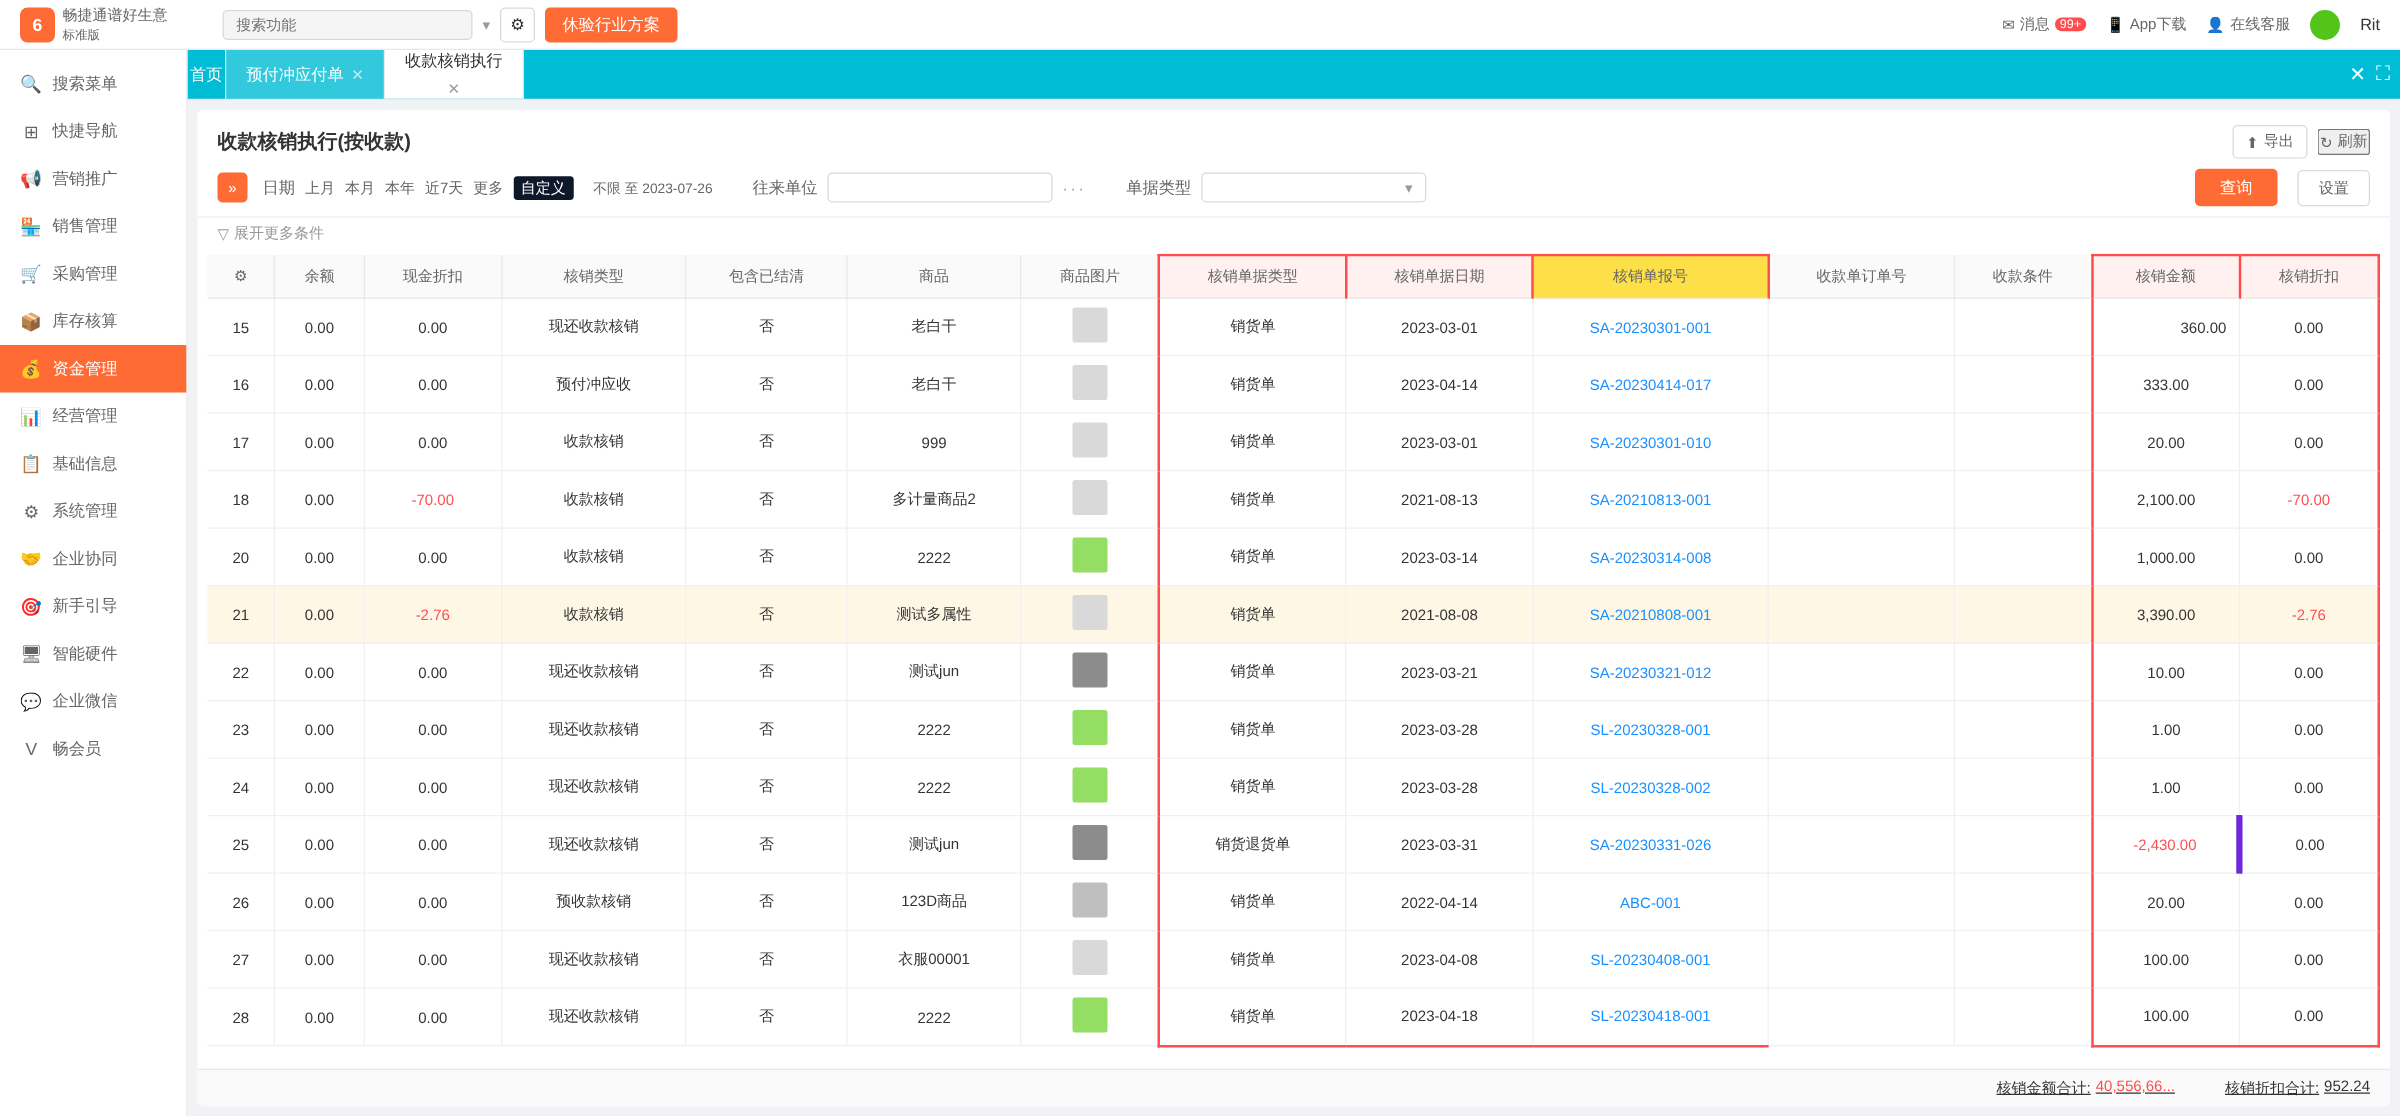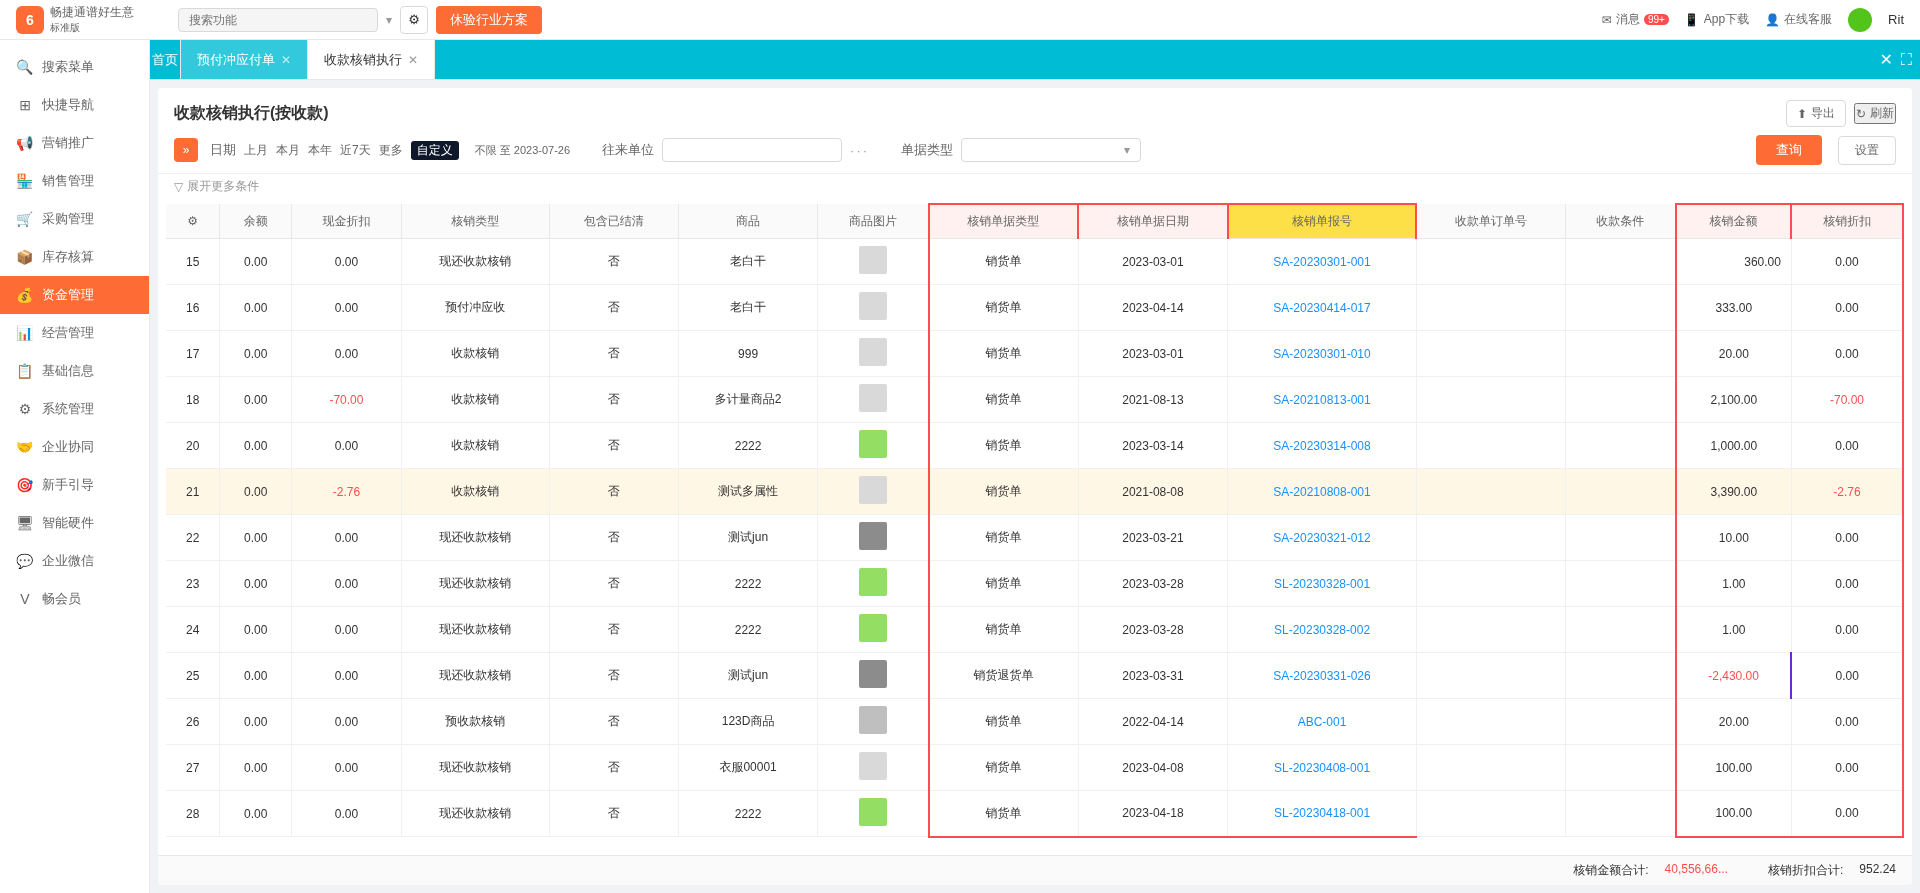--- a/index.html
+++ b/index.html
@@ -23,21 +23,21 @@
     .user-avatar { width: 24px; height: 24px; background: #52c41a; border-radius: 50%; }
     .sidebar { width: 150px; background: #fff; border-right: 1px solid #e8e8e8; display: flex; flex-direction: column; padding: 8px 0; }
     .sidebar-item { display: flex; align-items: center; gap: 8px; padding: 10px 16px; cursor: pointer; color: #666; font-size: 13px; }
     .sidebar-item.active { background: #ff6b35; color: #fff; border-radius: 0; }
     .sidebar-icon { width: 18px; height: 18px; display: flex; align-items: center; justify-content: center; font-size: 14px; }
 
     
     .tab-bar { background: #fff; border-bottom: 1px solid #e8e8e8; display: flex; align-items: center; height: 40px; }
     .tab-item { display: flex; align-items: center; gap: 6px; padding: 0 16px; height: 100%; cursor: pointer; color: #666; font-size: 13px; border-right: 1px solid #e8e8e8; }
     .tab-item.home { color: #666; padding: 0 2px; }
-    .tab-item.active { background: #e6f7ff; color: #1890ff; border-bottom: 2px solid #1890ff; }
+    .tab-item.active { background: #e6f7ff; color: #1890ff; border-bottom: 2px solid #1890ff; flex-direction: column; }
     .tab-close { color: #999; font-size: 12px; cursor: pointer; }
     .tab-bar-actions { margin-left: auto; display: flex; align-items: center; padding: 0 8px; gap: 8px; }
     .tab-action-btn { cursor: pointer; color: #999; font-size: 16px; }
 
     
     .main-content { flex: 1; background: #f0f2f5; overflow: hidden; display: flex; flex-direction: column; }
 
     
     .page-header { padding: 12px 16px 0; display: flex; align-items: center; justify-content: space-between; background: #fff; }
     .page-title { font-size: 16px; font-weight: bold; color: #333; }
@@ -64,21 +64,21 @@
     table { width: 100%; border-collapse: collapse; background: #fff; font-size: 12px; }
     thead tr { background: #fafafa; }
     th { padding: 8px 10px; text-align: center; color: #666; font-weight: normal; border-bottom: 1px solid #e8e8e8; border-right: 1px solid #e8e8e8; white-space: nowrap; }
     td { padding: 7px 10px; text-align: center; border-bottom: 1px solid #f0f0f0; border-right: 1px solid #f0f0f0; white-space: nowrap; }
     tr.highlighted td { background: #fff7e6; }
     .link-text { color: #1890ff; cursor: pointer; text-decoration: none; }
     .negative { color: #ff4d4f; }
 
     
     .table-footer { display: flex; align-items: center; justify-content: flex-end; padding: 6px 16px; background: #fafafa; border-top: 1px solid #e8e8e8; gap: 40px; font-size: 12px; color: #333; }
-    .footer-item { display: flex; gap: 16px; }
+    .footer-item { display: flex; gap: 4px; text-decoration: underline; }
 
     
     .product-img { width: 28px; height: 28px; background: #e8e8e8; border-radius: 2px; display: inline-flex; align-items: center; justify-content: center; font-size: 10px; color: #999; }
 
     
     ::-webkit-scrollbar { width: 6px; height: 6px; }
     ::-webkit-scrollbar-track { background: #f1f1f1; }
     ::-webkit-scrollbar-thumb { background: #c1c1c1; border-radius: 3px; }
 
     .full-layout { display: flex; flex-direction: column; height: 893px; }
@@ -429,21 +429,21 @@
       <td class="">0.00</td>
       <td>现还收款核销</td>
       <td>否</td>
       <td>测试jun</td>
       <td><div class="product-img" style="background:#8c8c8c;display:inline-block;"></div></td>
       <td style="border-left:2px solid #ff4d4f;border-right:1px solid #f0f0f0;">销货退货单</td>
       <td>2023-03-31</td>
       <td><a class="link-text" href="#">SA-20230331-026</a></td>
       <td></td>
       <td></td>
-      <td class="negative" style="border-left:2px solid #ff4d4f;border-right:2px solid #6d28d9;">-2,430.00</td>
+      <td class="negative" style="border-left:2px solid #ff4d4f;border-right:5px solid #6d28d9;">-2,430.00</td>
       <td class="" style="border-right:2px solid #ff4d4f;">0.00</td>
     </tr>
                 <tr>
       <td>26</td>
       <td>0.00</td>
       <td class="">0.00</td>
       <td>预收款核销</td>
       <td>否</td>
       <td>123D商品</td>
       <td><div class="product-img" style="background:#bfbfbf;display:inline-block;"></div></td>

